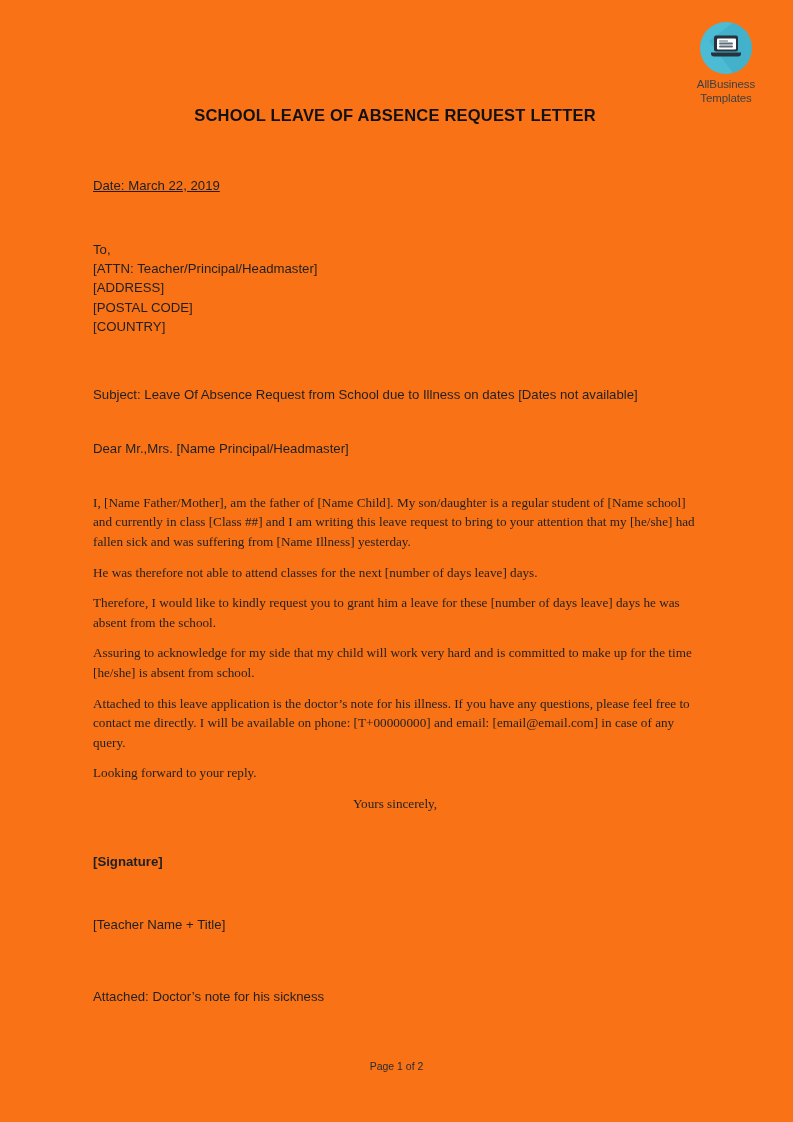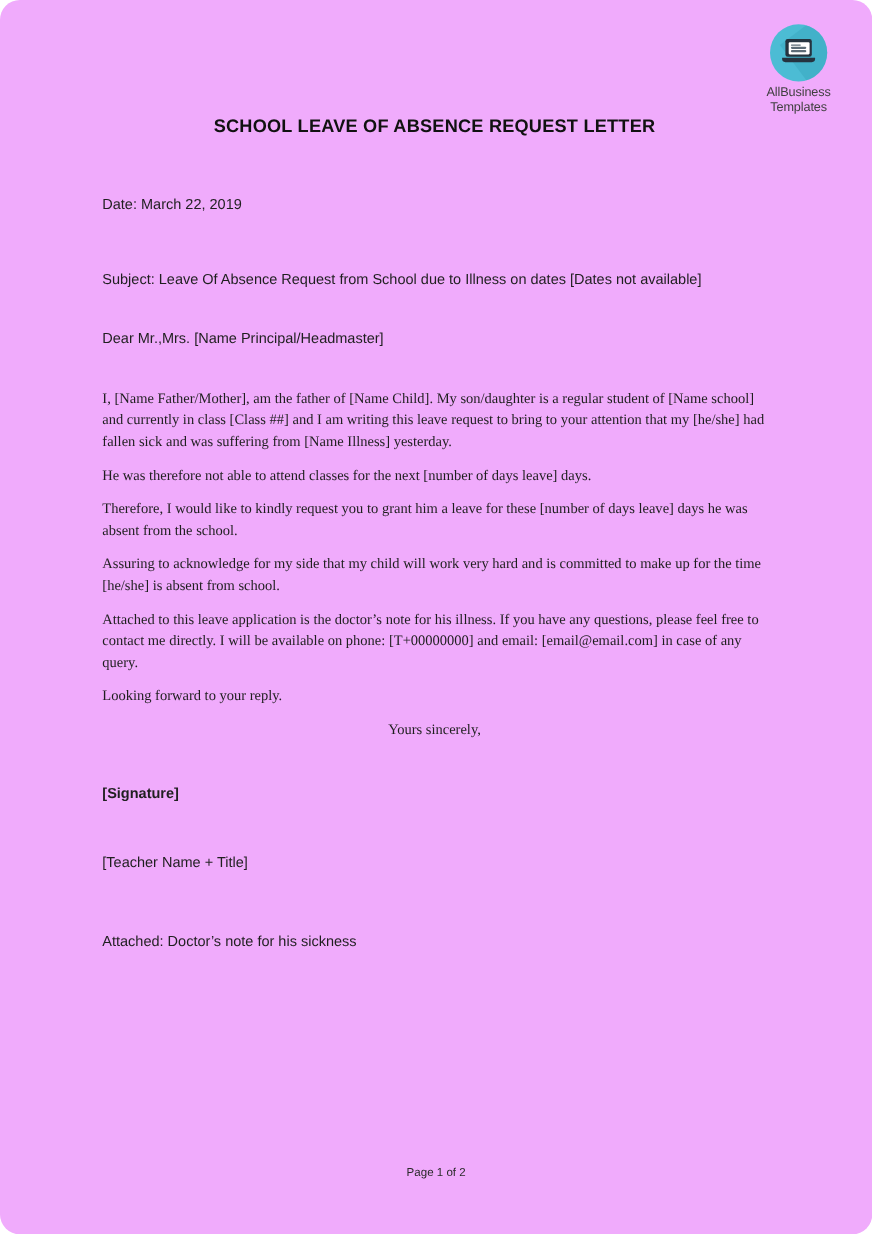--- a/index.html
+++ b/index.html
@@ -9,24 +9,23 @@
     background: #ffffff;
   }
   body {
     font-family: "Liberation Sans", sans-serif;
     color: #1a1a1a;
   }
   .page {
     position: relative;
     width: 793px;
     height: 1122px;
-    background: #f0abfc;
+    background: #f97316;
     overflow: hidden;
     box-sizing: border-box;
-    border-radius: 18px;
   }
 
   
   .logo-block {
     position: absolute;
     top: 22px;
     left: 672px;
     width: 108px;
     text-align: center;
   }
@@ -125,21 +124,21 @@
     line-height: 22px;
   }
 
   .text {
     font-size: 13.2px;
     line-height: 19.6px;
     color: #1f1f1f;
     text-align: left;
   }
 
-  .date-line   { margin-top: 50px; }
+  .date-line   { margin-top: 50px; text-decoration: underline; }
   .to-block    { margin-top: 44px; }
   .to-block div { line-height: 19.4px; }
   .subject     { margin-top: 48px; }
   .salutation  { margin-top: 35px; }
 
   .body-copy { margin-top: 34px; }
   .body-copy p {
     margin: 0 0 11px 0;
     font-family: Liberation Serif, serif;
   }
@@ -186,20 +185,27 @@
       <div>Templates</div>
     </div>
   </div>
 
   <div class="doc">
 
     <h1 class="doc-title">SCHOOL LEAVE OF ABSENCE REQUEST LETTER</h1>
 
     <div class="text date-line">Date: March 22, 2019</div>
 
+    <div class="text to-block">
+      <div>To,</div>
+      <div>[ATTN: Teacher/Principal/Headmaster]</div>
+      <div>[ADDRESS]</div>
+      <div>[POSTAL CODE]</div>
+      <div>[COUNTRY]</div>
+    </div>
 
     <div class="text subject">Subject: Leave Of Absence Request from School due to Illness on dates [Dates not available]</div>
 
     <div class="text salutation">Dear Mr.,Mrs. [Name Principal/Headmaster]</div>
 
     <div class="text body-copy">
       <p>I, [Name Father/Mother], am the father of [Name Child]. My son/daughter is a regular student of [Name school] and currently in class [Class ##] and I am writing this leave request to bring to your attention that my [he/she] had fallen sick and was suffering from [Name Illness] yesterday.</p>
       <p>He was therefore not able to attend classes for the next [number of days leave] days.</p>
       <p>Therefore, I would like to kindly request you to grant him a leave for these [number of days leave] days he was absent from the school.</p>
       <p>Assuring to acknowledge for my side that my child will work very hard and is committed to make up for the time [he/she] is absent from school.</p>

